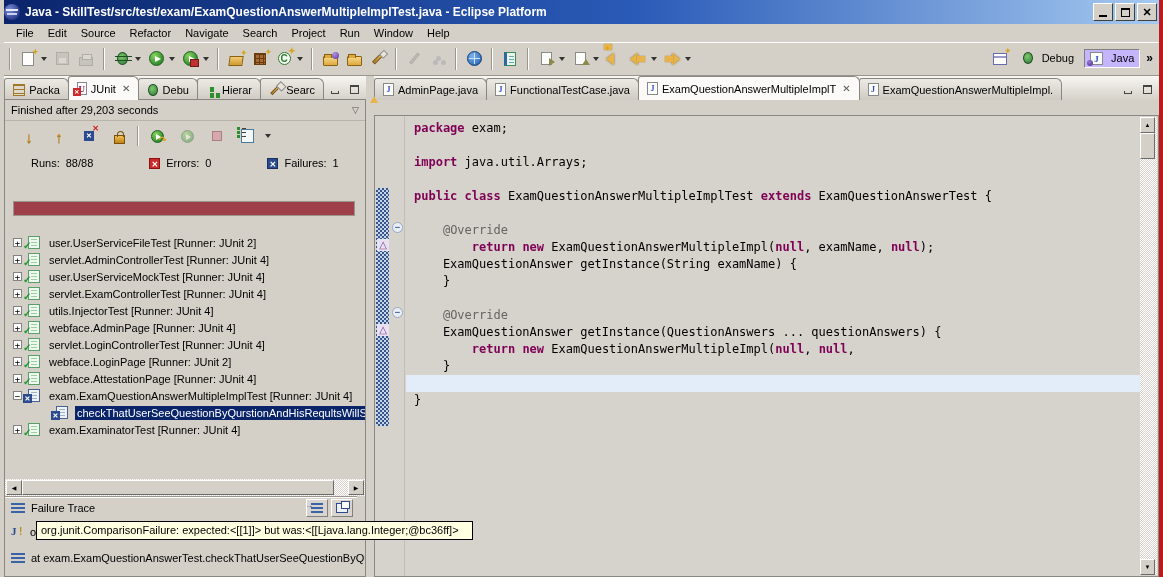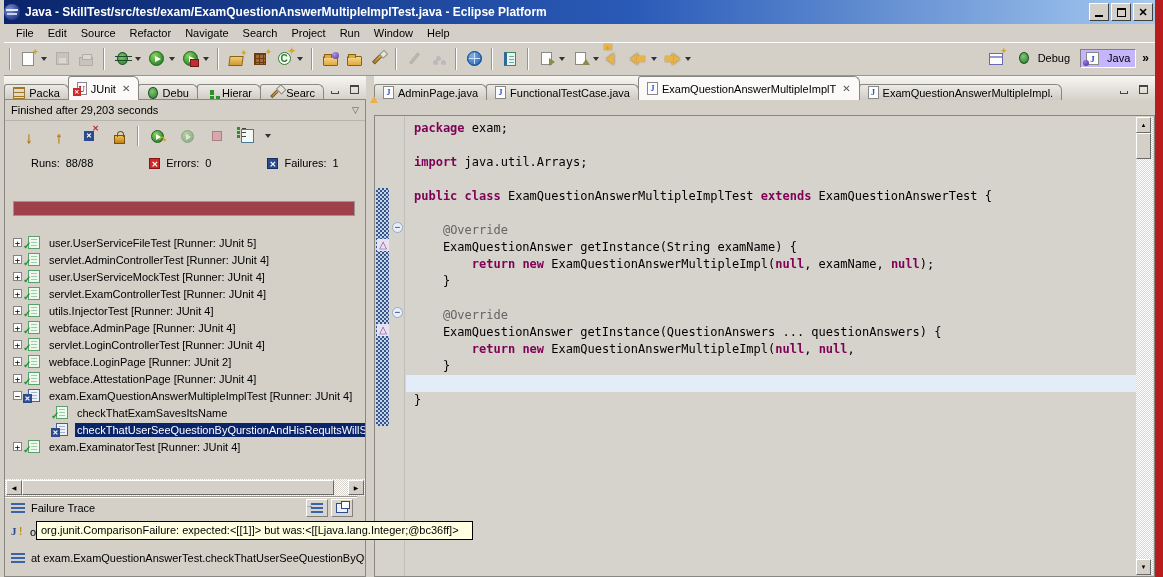--- a/index.html
+++ b/index.html
@@ -1,19 +1,19 @@
 <!DOCTYPE html>
 <html><head>
 <meta charset="utf-8">
 <style>
   html,body{margin:0;padding:0;background:#fff;}
   *{box-sizing:border-box;}
   .window{position:relative;width:1163px;height:577px;background:#d4d0c8;
     font-family:"Liberation Sans",sans-serif;font-size:11px;color:#000;overflow:hidden;
-    border-left:4px solid #d4d0c8;border-right:8px solid #b91c1c;}
+    border-left:4px solid #d4d0c8;border-right:4px solid #b91c1c;}
 
   
   .titlebar{position:absolute;top:0;left:-4px;right:-4px;height:24px;
     background:linear-gradient(to right,#0a246a 0%,#2a5bb8 55%,#a6caf0 100%);
     display:flex;align-items:center;padding:0 4px;color:#fff;}
   .titlebar .title{font-weight:bold;font-size:12px;margin-left:5px;white-space:nowrap;flex:1;overflow:hidden;}
   .win-controls{display:flex;gap:2px;margin-right:2px;}
   .win-btn{width:20px;height:18px;background:#d4d0c8;border:1px solid;border-color:#fff #404040 #404040 #fff;
     display:flex;align-items:center;justify-content:center;position:relative;}
   .glyph-min{width:8px;height:2px;background:#000;margin-top:8px;}
@@ -90,21 +90,21 @@
 
   
   .main{position:absolute;top:76px;left:0;right:0;bottom:0;}
   .left-view{position:absolute;left:0;top:0;width:362px;bottom:0;}
   .sash{position:absolute;left:362px;top:0;width:8px;bottom:0;background:#d4d0c8;}
   .editor-view{position:absolute;left:370px;top:0;right:0;bottom:0;}
 
   
   .tabstrip{position:absolute;top:0;left:0;right:0;height:24px;display:flex;align-items:flex-end;
     background:linear-gradient(#f7f6f2,#d5d1c9);}
-  .tab{height:16px;display:flex;align-items:center;gap:4px;padding:0 8px;border:1px solid #898781;
+  .tab{height:22px;display:flex;align-items:center;gap:4px;padding:0 8px;border:1px solid #898781;
     border-bottom:none;background:linear-gradient(#eceae4,#cfcbc3);border-radius:3px 6px 0 0;
     white-space:nowrap;margin-right:-1px;max-width:240px;overflow:hidden;}
   .tab.selected{background:#fbfaf8;height:24px;z-index:2;}
   .tab .close-x{font-size:10px;color:#555;margin-left:2px;}
   .strip-controls{margin-left:auto;display:flex;gap:3px;padding:0 4px 4px 4px;}
   .mini-btn{width:16px;height:14px;display:flex;align-items:center;justify-content:center;background:transparent;}
   .g-min{width:8px;height:3px;border:1px solid #444;border-top:none;margin-top:6px;}
   .g-max{width:9px;height:9px;border:1px solid #444;border-top-width:2px;}
 
   
@@ -452,21 +452,21 @@
         </div>
 
         <div class="progress">
           <div class="fill" style="background:#9e3f4a;"></div>
         </div>
 
         <div class="tree">
             <div class="tree-row lvl0">
     <span class="expander">+</span>
     <span class="ticon ti-suite-ok"></span>
-    <span class="tlabel">user.UserServiceFileTest [Runner: JUnit 5]</span>
+    <span class="tlabel">user.UserServiceFileTest [Runner: JUnit 2]</span>
   </div>
             <div class="tree-row lvl0">
     <span class="expander">+</span>
     <span class="ticon ti-suite-ok"></span>
     <span class="tlabel">servlet.AdminControllerTest [Runner: JUnit 4]</span>
   </div>
             <div class="tree-row lvl0">
     <span class="expander">+</span>
     <span class="ticon ti-suite-ok"></span>
     <span class="tlabel">user.UserServiceMockTest [Runner: JUnit 4]</span>
@@ -498,25 +498,20 @@
   </div>
             <div class="tree-row lvl0">
     <span class="expander">+</span>
     <span class="ticon ti-suite-ok"></span>
     <span class="tlabel">webface.AttestationPage [Runner: JUnit 4]</span>
   </div>
             <div class="tree-row lvl0">
     <span class="expander">−</span>
     <span class="ticon ti-suite-fail"></span>
     <span class="tlabel">exam.ExamQuestionAnswerMultipleImplTest [Runner: JUnit 4]</span>
-  </div>
-            <div class="tree-row lvl1">
-    <span class="expander invisible"></span>
-    <span class="ticon ti-test-ok"></span>
-    <span class="tlabel">checkThatExamSavesItsName</span>
   </div>
             <div class="tree-row lvl1 selected">
     <span class="expander invisible"></span>
     <span class="ticon ti-test-fail"></span>
     <span class="tlabel">checkThatUserSeeQuestionByQurstionAndHisRequltsWillSave</span>
   </div>
             <div class="tree-row lvl0">
     <span class="expander">+</span>
     <span class="ticon ti-suite-ok"></span>
     <span class="tlabel">exam.ExaminatorTest [Runner: JUnit 4]</span>
@@ -597,22 +592,22 @@
           <div class="fold-marker" style="top:191px;"></div>
         </div>
         <div class="code">
             <div class="code-line"><span class="tok-kw">package</span><span> exam;</span></div>
             <div class="code-line"></div>
             <div class="code-line"><span class="tok-kw">import</span><span> java.util.Arrays;</span></div>
             <div class="code-line"></div>
             <div class="code-line"><span class="tok-kw">public</span><span> </span><span class="tok-kw">class</span><span> ExamQuestionAnswerMultipleImplTest </span><span class="tok-kw">extends</span><span> ExamQuestionAnswerTest {</span></div>
             <div class="code-line"></div>
             <div class="code-line"><span>    </span><span class="tok-ann">@Override</span></div>
+            <div class="code-line"><span>        </span><span class="tok-kw">return</span><span> </span><span class="tok-kw">new</span><span> ExamQuestionAnswerMultipleImpl(</span><span class="tok-kw">null</span><span>, examName, </span><span class="tok-kw">null</span><span>);</span></div>
             <div class="code-line"><span>    ExamQuestionAnswer getInstance(String examName) {</span></div>
-            <div class="code-line"><span>        </span><span class="tok-kw">return</span><span> </span><span class="tok-kw">new</span><span> ExamQuestionAnswerMultipleImpl(</span><span class="tok-kw">null</span><span>, examName, </span><span class="tok-kw">null</span><span>);</span></div>
             <div class="code-line"><span>    }</span></div>
             <div class="code-line"></div>
             <div class="code-line"><span>    </span><span class="tok-ann">@Override</span></div>
             <div class="code-line"><span>    ExamQuestionAnswer getInstance(QuestionAnswers ... questionAnswers) {</span></div>
             <div class="code-line"><span>        </span><span class="tok-kw">return</span><span> </span><span class="tok-kw">new</span><span> ExamQuestionAnswerMultipleImpl(</span><span class="tok-kw">null</span><span>, </span><span class="tok-kw">null</span><span>,</span></div>
             <div class="code-line"><span>    }</span></div>
             <div class="code-line current"></div>
             <div class="code-line"><span>}</span></div>
           </div>
         <div class="vscroll">

